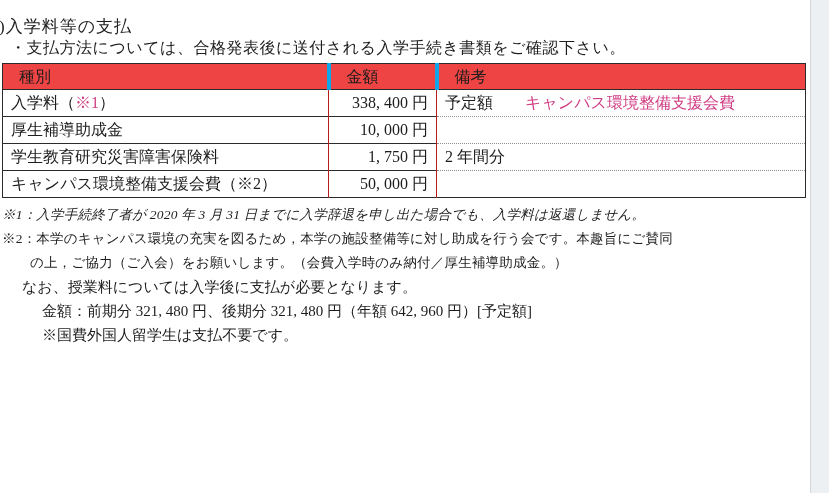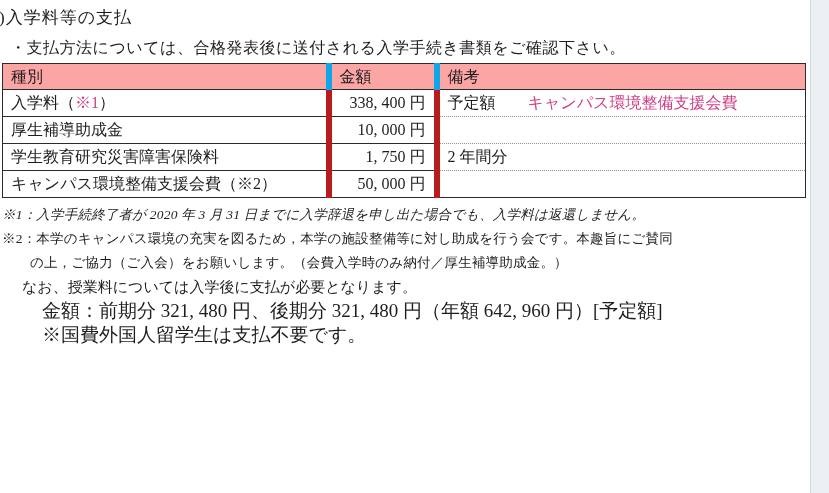--- a/index.html
+++ b/index.html
@@ -4,62 +4,62 @@
 <style>
   html, body { margin:0; padding:0; }
   body {
     width:829px; height:493px;
     background:#ffffff;
     font-family:"Liberation Serif","DejaVu Serif",serif;
     color:#1d1d1d;
     overflow:hidden;
     position:relative;
   }
-  .content { position:absolute; top:0; left:0; width:806px; }
+  .content { position:absolute; top:9px; left:0; width:806px; }
 
   .title { font-size:17px; margin:6px 0 0 -1px; letter-spacing:1px; white-space:nowrap; }
-  .intro { font-size:16px; margin:9px 0 4px 10px; letter-spacing:0.5px; white-space:nowrap; }
+  .intro { font-size:16px; margin:0 0 4px 10px; letter-spacing:0.5px; white-space:nowrap; }
 
   table.fees {
     border-collapse:collapse;
     table-layout:fixed;
     width:803px;
     margin-left:2px;
     border:1.5px solid #2b2b2b;
     font-size:16px;
   }
   .fees th {
-    background:#fca5a5;
+    background:#ef4444;
     font-weight:normal;
     text-align:left;
-    padding:0 8px;
+    padding:0 16px;
     line-height:25px;
     border-bottom:1.5px solid #2b2b2b;
   }
-  .fees th + th { border-left:6px solid #0ea5e9;margin-left:32px; }
+  .fees th + th { border-left:4px solid #0ea5e9;margin-left:32px; }
   .fees td {
     padding:0 8px;
     line-height:26px;
     vertical-align:top;
     overflow:hidden;
   }
-  .fees td + td { border-left:6px solid #b91c1c; }
+  .fees td + td { border-left:1px solid #b91c1c; }
   .fees tr + tr td { border-top:1.3px solid #2b2b2b; }
   .fees tr + tr td.c-remark { border-top:1px dotted #8f8f8f; }
   .fees td.c-amount { text-align:right; }
   .fees td.c-remark { white-space:pre-line; }
 
   .hl { color:#d03c82; }
   .remark-gap { margin-left:2em; }
 
   .fn { font-size:13.5px; line-height:24px; margin:0 0 0 2px; letter-spacing:0.2px; white-space:nowrap; }
   .fn-first { margin-top:5px;font-style:italic; }
   .fn-indent { margin-left:30px; }
   .note-nao { font-size:15px; line-height:24px; margin:0 0 0 22px; white-space:nowrap; }
-  .note-amt { font-size:19px; line-height:24px; margin:0 0 0 42px; white-space:nowrap; }
+  .note-amt { font-size:15px; line-height:24px; margin:0 0 0 42px; white-space:nowrap; }
 
   .page-edge {
     position:absolute; top:0; right:0;
     width:18px; height:493px;
     background:#edf0f2;
     border-left:1px solid #d2d7da;
   }
 </style>
 </head>
 <body>

